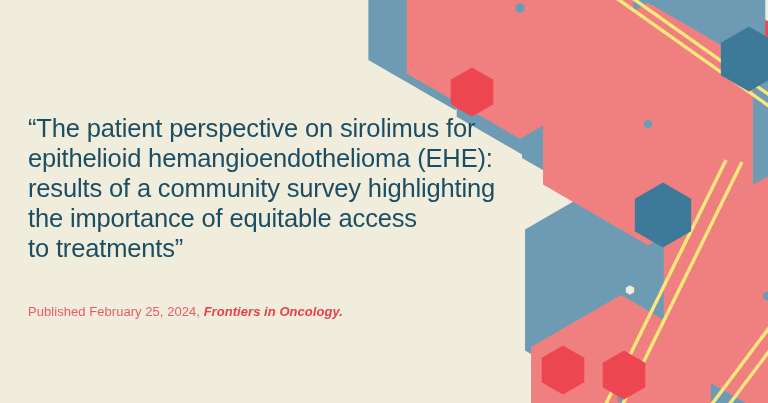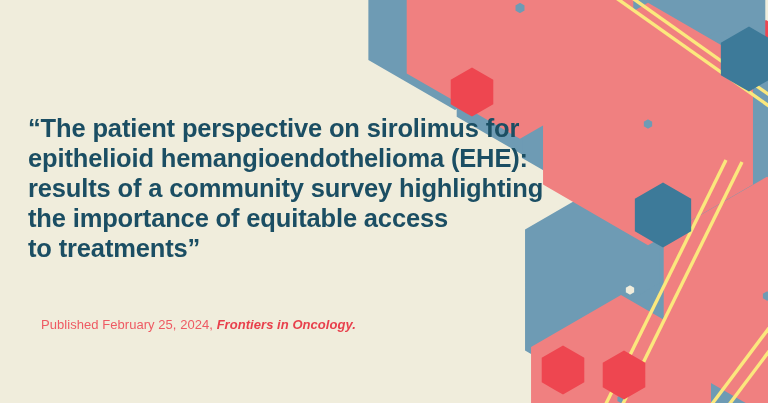--- a/index.html
+++ b/index.html
@@ -27,27 +27,27 @@
     position: absolute;
     left: 28px;
     top: 113px;
     width: 520px;
     z-index: 5;
   }
   #headline {
     margin: 0;
     font-size: 25.5px;
     line-height: 30px;
-    font-weight: 700;
+    font-weight: 400;
     color: #1B4E63;
     letter-spacing: -0.15px;
     white-space: pre-line;
   }
   #published-line {
-    margin: 13px;
+    margin: 0;
     position: absolute;
     left: 28px;
     top: 303px;
     font-size: 13px;
     line-height: 17px;
     color: #EE5A63;
     font-weight: 400;
     letter-spacing: 0.05px;
     z-index: 5;
     text-align: right;

